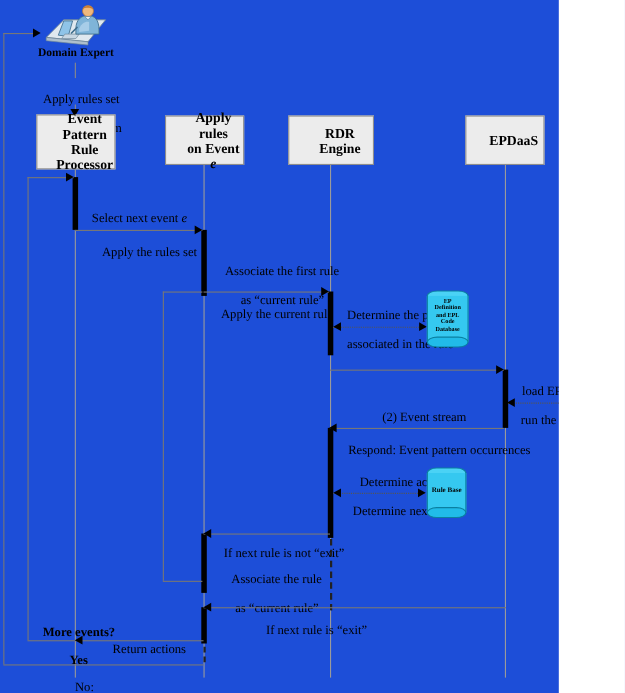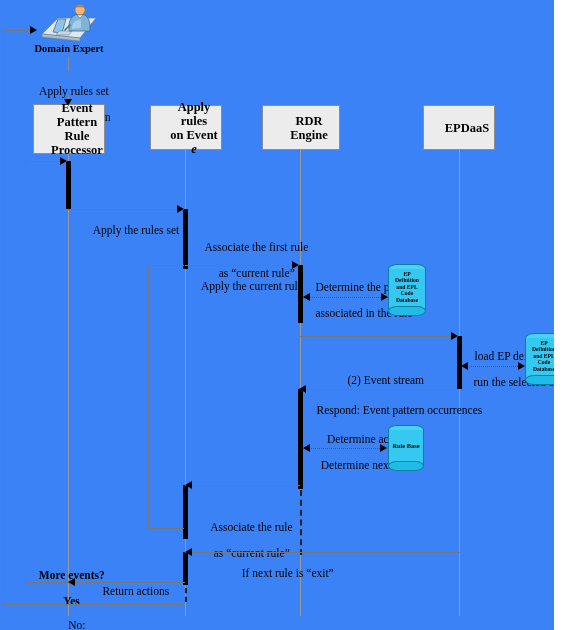--- a/index.html
+++ b/index.html
@@ -1,17 +1,17 @@
 <!DOCTYPE html>
 <html><head>
 <meta charset="utf-8">
 <style>
   html,body{margin:0;padding:0;background:#ffffff;}
   body{font-family:"Liberation Serif", serif;}
-  #canvas{position:relative;width:554px;height:630px;background:#3b82f6;overflow:hidden;}
+  #canvas{position:relative;width:508px;height:630px;background:#1d4ed8;overflow:hidden;}
 
   
   .obj-box{
     position:absolute;
     background:#ececec;
     border:1px solid #8d8d8d;
     box-sizing:border-box;
     display:flex;align-items:center;justify-content:center;
     text-align:center;
     font-weight:bold;
@@ -144,20 +144,23 @@
   <div class="lifeline" style="left:459px;top:150px;height:466px;"></div>
 
   <div class="act" style="left:66px;top:161px;height:48px;"></div>
   <div class="act" style="left:183px;top:209px;height:60px;"></div>
   <div class="act" style="left:298px;top:265px;height:58px;"></div>
   <div class="act" style="left:457px;top:336px;height:53px;"></div>
   <div class="act" style="left:298px;top:389px;height:100px;"></div>
   <div class="act" style="left:183px;top:485px;height:54px;"></div>
   <div class="act" style="left:183px;top:552px;height:33px;"></div>
 
+  <div class="lbl l" style="left:72px;top:180px;width:120px;">
+    <span>Select next event <i>e</i></span>
+  </div>
 
   <div class="hline" style="left:25px;top:161px;width:42px;"></div>
   <div class="vline" style="left:25px;top:161px;height:421px;"></div>
   <div class="hline" style="left:25px;top:582px;width:43px;"></div>
   <div class="arrow-r" style="left:60px;top:157px;"></div>
 
   <div class="lbl c" style="left:20px;top:556px;width:92px;font-weight:bold;">
     <span>More events?</span><br>
     <span>Yes</span>
   </div>
@@ -250,20 +253,23 @@
     <div class="top" style="top:0;"></div>
     <div class="body" style="top:5px;height:36px;"></div>
     <div class="bot" style="top:36px;"></div>
     <div class="txt big" style="top:18px;">
       <span>Rule Base</span>
     </div>
   </div>
 
   <div class="hline" style="left:185px;top:485px;width:115px;"></div>
   <div class="arrow-l" style="left:185px;top:481px;"></div>
+  <div class="lbl c" style="left:190px;top:484px;width:125px;">
+    <span>If next rule is not “exit”</span>
+  </div>
 
   <div class="lbl c" style="left:186px;top:508px;width:120px;">
     <span>Associate the rule</span><br>
     <span>as “current rule”</span>
   </div>
 
   <div class="hline" style="left:185px;top:552px;width:275px;"></div>
   <div class="arrow-l" style="left:185px;top:548px;"></div>
   <div class="lbl c" style="left:192px;top:554px;width:180px;">
     <span>If next rule is “exit”</span>

